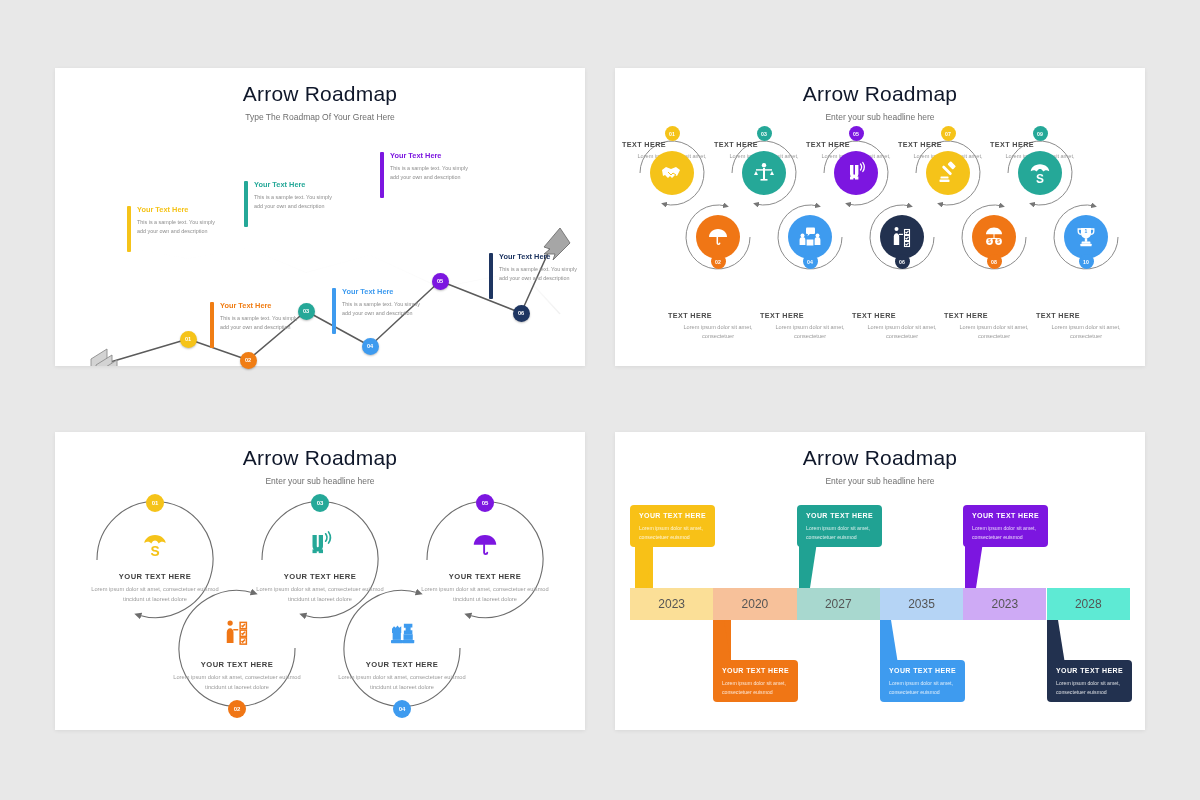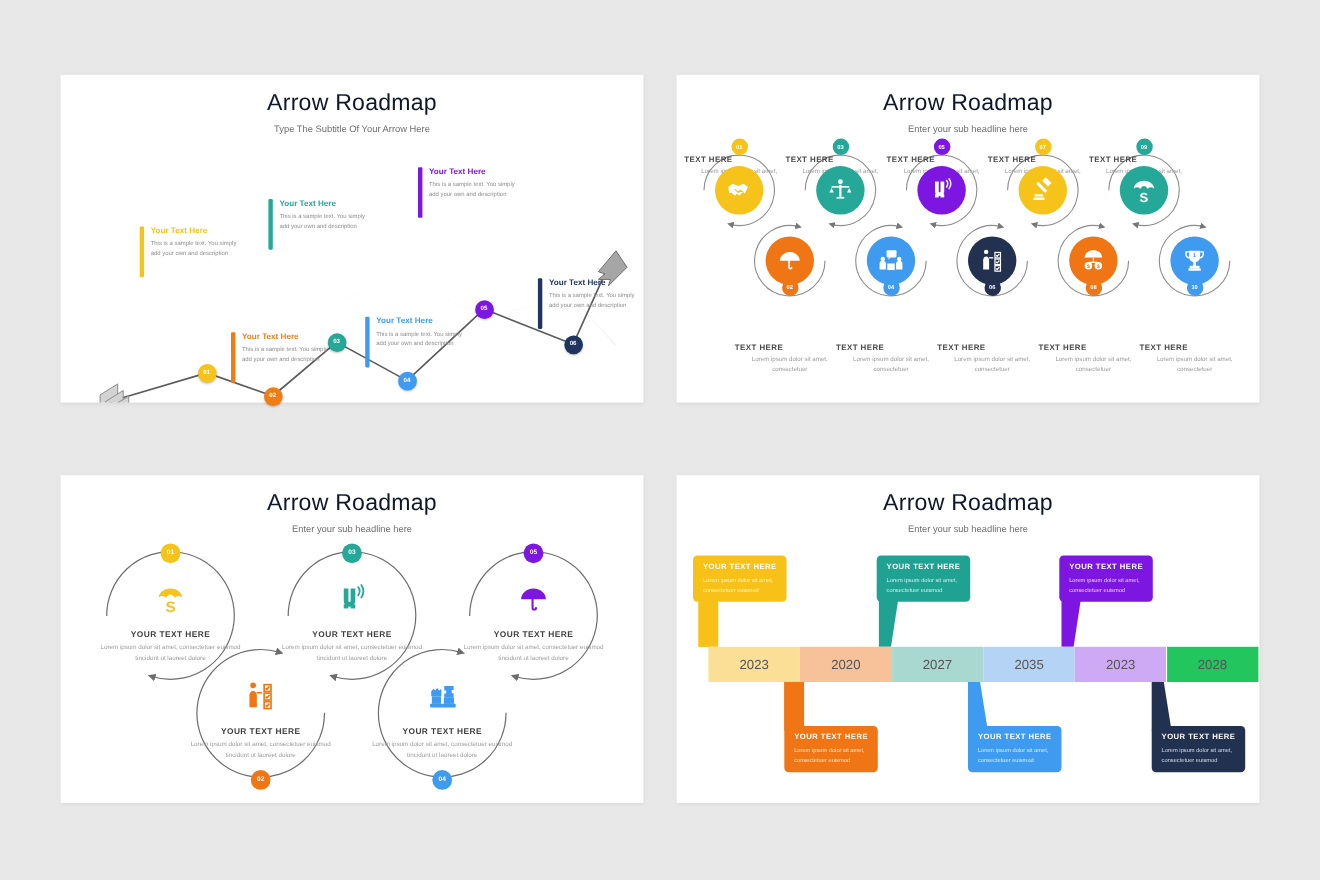--- a/index.html
+++ b/index.html
@@ -61,31 +61,31 @@
   .lbl-b{position:absolute;text-align:center;font-size:5.6px;color:#9a9a9a;line-height:9px;width:100px;}
   .r3-h{position:absolute;text-align:center;font-size:7.6px;font-weight:700;color:#3f3f3f;letter-spacing:.4px;width:130px;}
   .r3-b{position:absolute;text-align:center;font-size:5.7px;color:#9b9b9b;line-height:9.5px;width:130px;}
 
   
   .yearcell{
     position:absolute;top:0;height:32px;
     display:flex;align-items:center;justify-content:center;
     font-size:12px;color:#555;
   }
-  .yearbar{position:absolute;left:29px;top:156px;width:436px;height:32px;}
+  .yearbar{position:absolute;left:15px;top:156px;width:436px;height:32px;}
   .cbox{position:absolute;border-radius:4px;}
   .cbox .bt{position:absolute;left:9px;top:7px;font-size:7px;font-weight:700;color:#fff;letter-spacing:.4px;white-space:nowrap;}
   .cbox .bb{position:absolute;left:9px;top:19px;font-size:5.2px;color:rgba(255,255,255,.82);line-height:8.5px;width:88px;}
 </style>
 </head>
 <body>
 
 <div class="slide" id="slide1">
   <div class="s-title">Arrow Roadmap</div>
-  <div class="s-sub">Type The Subtitle Of Your Arrow Here</div>
+  <div class="s-sub">Type The Roadmap Of Your Great Here</div>
   <svg class="zig-svg" viewBox="0 0 530 298">
     <defs>
       <linearGradient id="reflect1" x1="0" y1="0" x2="0" y2="1">
         <stop offset="0" stop-color="#c9c9c9" stop-opacity=".55"></stop>
         <stop offset="1" stop-color="#ffffff" stop-opacity="0"></stop>
       </linearGradient>
     </defs>
 
     <polyline points="55,305 78,290 133,271 193,292 251,243 315,278 385,213 466,245 505,160" fill="none" stroke="url(#reflect1)" stroke-width="1.6" transform="translate(0,46) scale(1,-0.5) translate(0,-560)" opacity=".5"></polyline>
 
@@ -470,21 +470,21 @@
       </div>
     <div class="yearcell" style="left:166.6px;width:83.3px;background:#a8d8cf;">
         <span>2027</span>
       </div>
     <div class="yearcell" style="left:249.9px;width:83.3px;background:#b5d4f5;">
         <span>2035</span>
       </div>
     <div class="yearcell" style="left:333.2px;width:83.3px;background:#ceaaf5;">
         <span>2023</span>
       </div>
-    <div class="yearcell" style="left:416.5px;width:83.5px;background:#22c55e;">
+    <div class="yearcell" style="left:416.5px;width:83.5px;background:#5eead4;">
         <span>2028</span>
       </div>
   </div>
 
   <div class="cbox" style="left:15px;top:73px;width:85px;height:42px;background:#f8c117;">
     <div class="bt">YOUR TEXT HERE</div>
     <div class="bb">Lorem ipsum dolor sit amet, consectetuer euismod</div>
   </div>
   <div class="cbox" style="left:182px;top:73px;width:85px;height:42px;background:#20a293;">
     <div class="bt">YOUR TEXT HERE</div>

